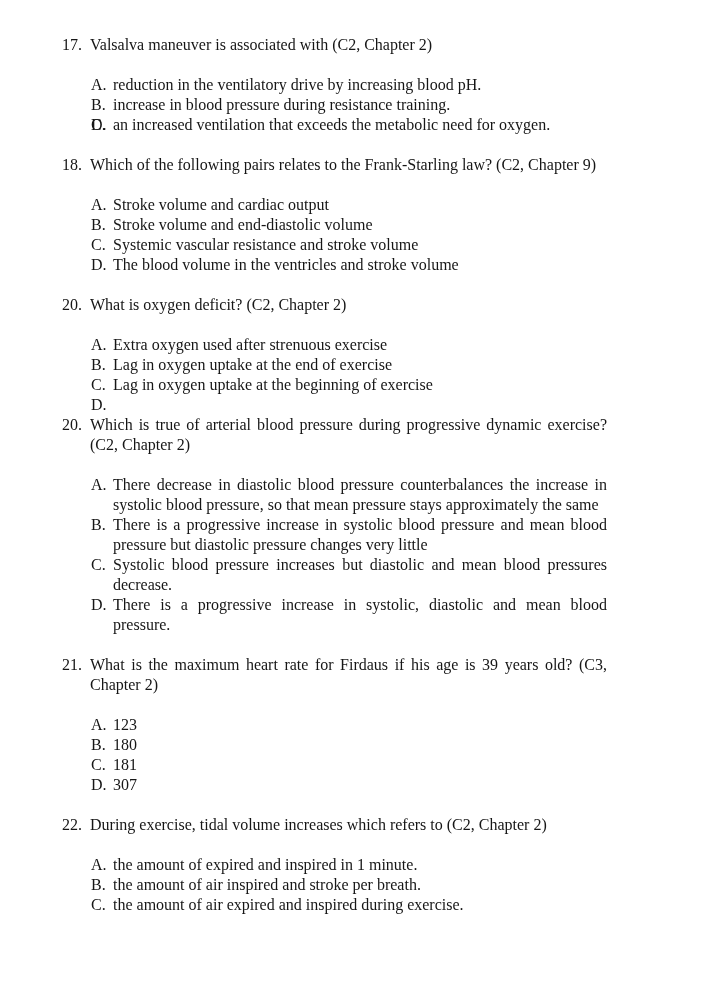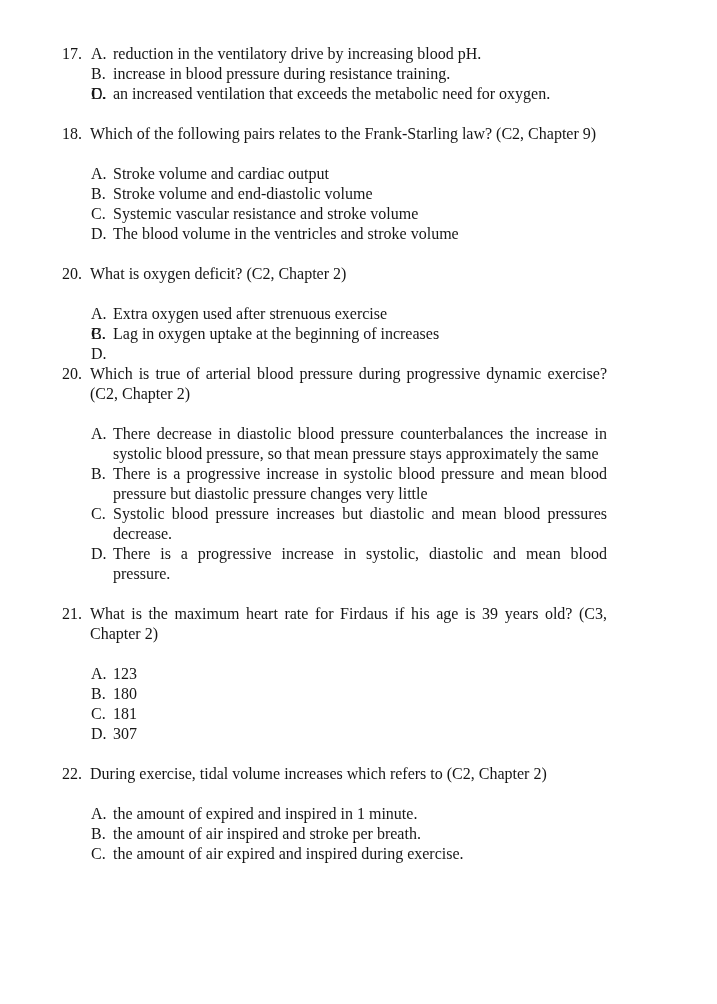--- a/index.html
+++ b/index.html
@@ -9,21 +9,21 @@
     background: #ffffff;
     overflow: hidden;
   }
   body {
     font-family: "Liberation Serif", serif;
     font-size: 16px;
     line-height: 20px;
     color: #161616;
   }
   .page {
-    padding: 24px 0 0 62px;
+    padding: 35px 0 0 62px;
     width: 717px;
     height: 1004px;
   }
   .question-list {
     width: 545px;
   }
   .question {
     margin-bottom: 20px;
   }
   .stem {
@@ -53,20 +53,21 @@
   }
 </style>
 </head>
 <body>
 
 <div class="page">
   <div class="question-list">
   <section class="question">
     <p class="stem">
       <span class="num">17.</span>
+      <span class="stem-text">Valsalva maneuver is associated with (C2, Chapter 2)</span>
     </p>
     <ul class="options">
 
     <li class="option">
         <span class="opt-label">A.</span>
         <span class="opt-text">reduction in the ventilatory drive by increasing blood pH.</span>
       </li>
           <li class="option">
         <span class="opt-label">B.</span>
         <span class="opt-text">increase in blood pressure during resistance training.</span>
@@ -113,24 +114,25 @@
       <span class="stem-text">What is oxygen deficit? (C2, Chapter 2)</span>
     </p>
     <ul class="options">
 
     <li class="option">
         <span class="opt-label">A.</span>
         <span class="opt-text">Extra oxygen used after strenuous exercise</span>
       </li>
           <li class="option">
         <span class="opt-label">B.</span>
-      </li>
-          <li class="option">
-        <span class="opt-label">C.</span>
-        <span class="opt-text">Lag in oxygen uptake at the beginning of increases</span>
+        <span class="opt-text">Lag in oxygen uptake at the end of exercise</span>
+      </li>
+          <li class="option">
+        <span class="opt-label">C.</span>
+        <span class="opt-text">Lag in oxygen uptake at the beginning of exercise</span>
       </li>
           <li class="option">
         <span class="opt-label">D.</span>
       </li>
         </ul>
   </section>
 
   <section class="question">
     <p class="stem">
       <span class="num">20.</span>

